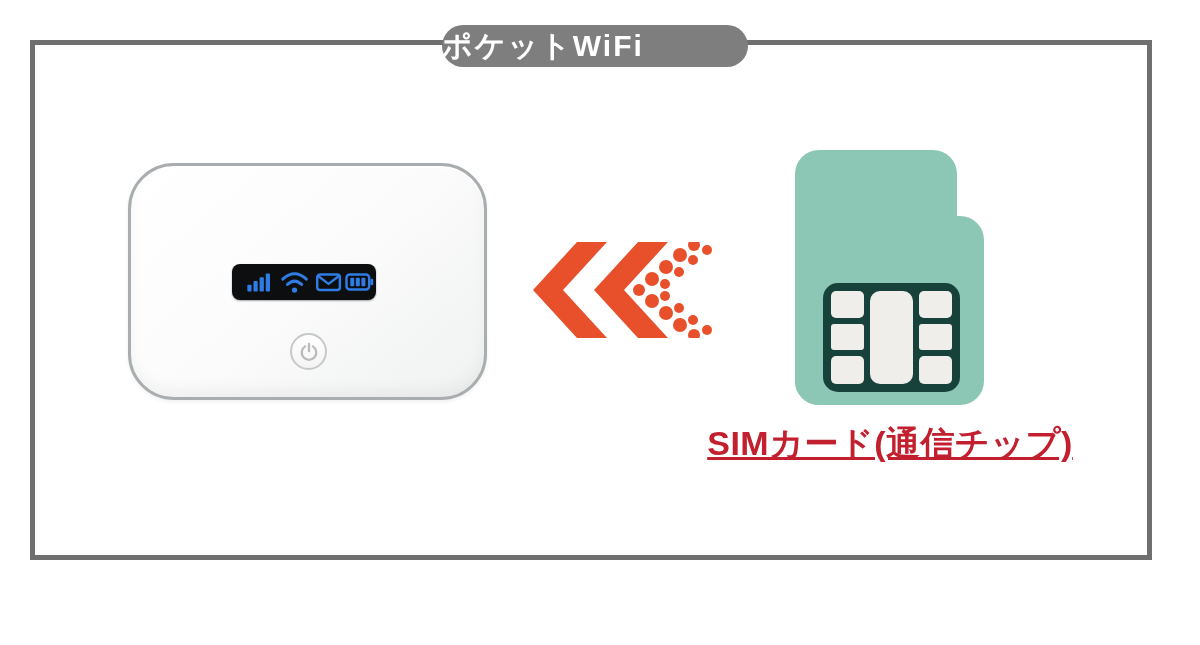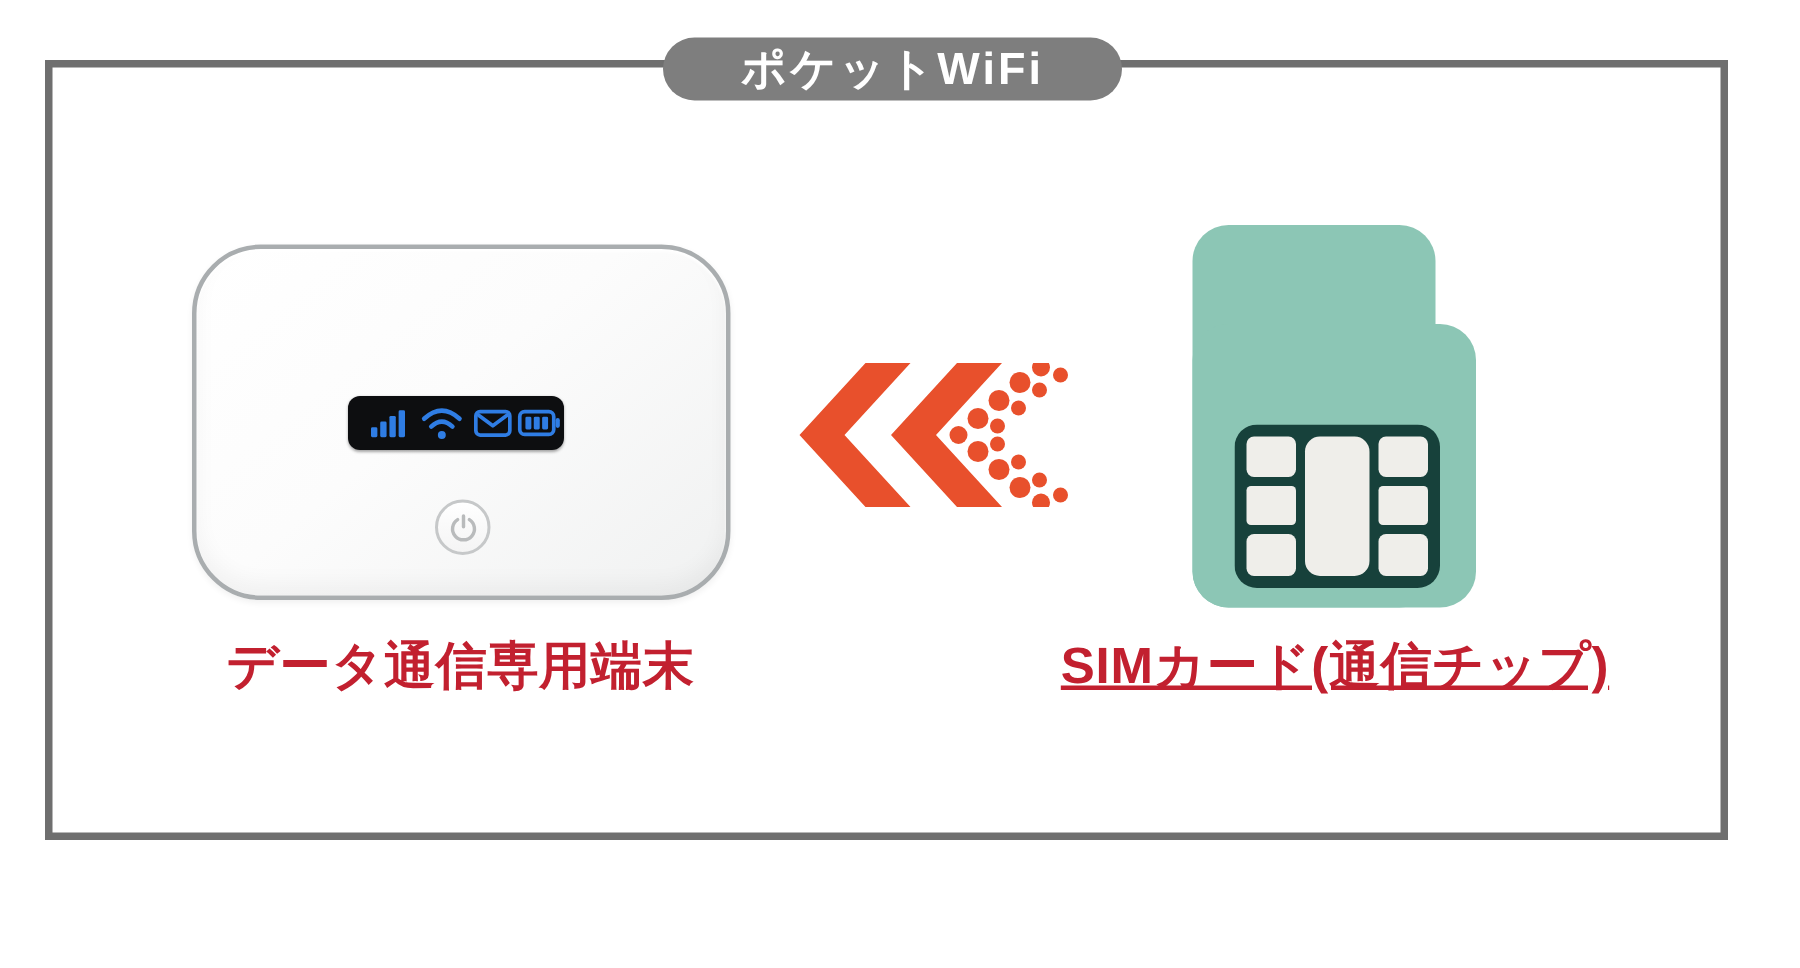--- a/index.html
+++ b/index.html
@@ -33,21 +33,21 @@
     width: 1122px; height: 520px;
     border: 5px solid var(--frame-border);
     background: transparent;
   }
   .title-pill {
     position: absolute;
     left: 442px; top: 25px;
     width: 306px; height: 42px;
     background: var(--pill-bg);
     border-radius: 21px;
-    display: flex; align-items: center; justify-content: center;
+    display: flex; align-items: center; 
     z-index: 5;
   }
   .title-text {
     color: var(--pill-text);
     font-size: 30px;
     font-weight: 700;
     letter-spacing: 2px;
     white-space: nowrap;
   }
   
@@ -199,16 +199,15 @@
         <rect x="8" y="41" width="33" height="26" rx="3"></rect>
         <rect x="8" y="73" width="33" height="28" rx="5"></rect>
         <rect x="96" y="8" width="33" height="27" rx="5"></rect>
         <rect x="96" y="41" width="33" height="26" rx="3"></rect>
         <rect x="96" y="73" width="33" height="28" rx="5"></rect>
         <rect x="47" y="8" width="43" height="93" rx="10"></rect>
       </g>
     </svg>
   </div>
 
-  <div class="label label-left">データ通信専用端末</div>
   <div class="label label-right">SIMカード(通信チップ)</div>
 
 </div>
 
 </body></html>

